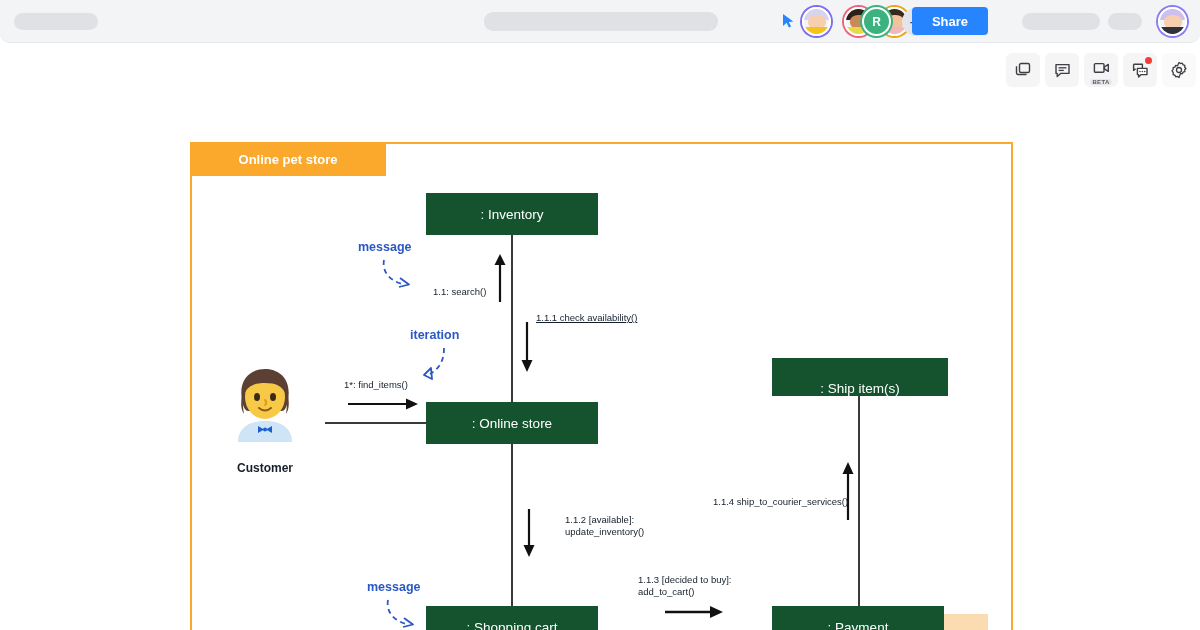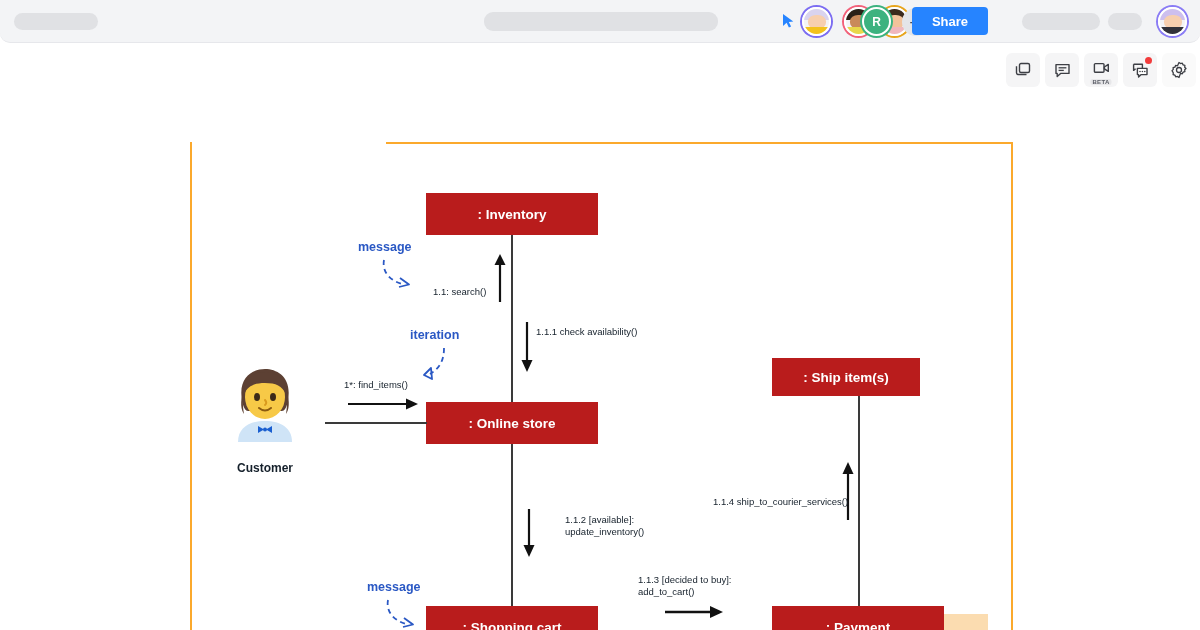--- a/index.html
+++ b/index.html
@@ -149,23 +149,23 @@
   .frame-tab span {
     color: #fff; font-size: 13px; font-weight: 700;
   }
   .frame-top-line {
     position: absolute; left: 386px; top: 46px;
     width: 627px; height: 2px; background: #FBA92C;
   }
 
   .obj-box {
     position: absolute;
-    background: #b91c1c;
+    background: #14532d;
     color: #fff;
-    font-size: 13.5px; font-weight: 700;
+    font-size: 13.5px; font-weight: 400;
     display: flex; align-items: center; justify-content: center;
     cursor: pointer;
   }
   .lifeline {
     position: absolute;
     width: 2px;
     background: #3a3a3a;
   }
   .arrow-line {
     position: absolute;
@@ -396,34 +396,37 @@
       <circle cx="9" cy="3" r="1.5" fill="#6a6d75"></circle>
       <circle cx="15" cy="3" r="1.5" fill="#6a6d75"></circle>
     </svg>
   </div>
 </div>
 
 <div class="canvas">
 
   <div class="frame"></div>
   <div class="frame-top-line"></div>
+  <div class="frame-tab">
+    <span>Online pet store</span>
+  </div>
 
   <div class="lifeline" style="left:511px; top:139px; height:187px;"></div>
   <div class="lifeline" style="left:511px; top:326px; height:184px;"></div>
   <div class="lifeline" style="left:858px; top:300px; height:212px;"></div>
 
   <div class="obj-box" style="left:426px; top:97px; width:172px; height:42px;">
     <span>: Inventory</span>
   </div>
 
   <div class="obj-box" style="left:426px; top:306px; width:172px; height:42px;">
     <span>: Online store</span>
   </div>
 
-  <div class="obj-box" style="left:772px; top:262px; width:148px; height:38px;">
+  <div class="obj-box" style="left:772px; top:262px; width:176px; height:38px;align-items:flex-end;">
     <span>: Ship item(s)</span>
   </div>
 
   <div class="obj-box" style="left:426px; top:510px; width:172px; height:42px;">
     <span>: Shopping cart</span>
   </div>
 
   <div class="peach" style="left:900px; top:518px; width:88px; height:34px;"></div>
 
   <div class="obj-box" style="left:772px; top:510px; width:172px; height:42px;">
@@ -468,21 +471,21 @@
   <svg style="position:absolute; left:492px; top:158px;" width="16" height="48" viewBox="0 0 16 48">
     <line x1="8" y1="48" x2="8" y2="10" stroke="#111" stroke-width="2.2"></line>
     <path d="M2.5 11 L8 0 L13.5 11 Z" fill="#111"></path>
   </svg>
   <div class="lbl" style="left:433px; top:190px;">1.1: search()</div>
 
   <svg style="position:absolute; left:519px; top:226px;" width="16" height="50" viewBox="0 0 16 50">
     <line x1="8" y1="0" x2="8" y2="39" stroke="#111" stroke-width="2.2"></line>
     <path d="M2.5 38 L8 50 L13.5 38 Z" fill="#111"></path>
   </svg>
-  <div class="lbl" style="left:536px; top:230px;">1.1.1 check availability()</div>
+  <div class="lbl" style="left:536px; top:216px;text-decoration:underline;">1.1.1 check availability()</div>
 
   <svg style="position:absolute; left:521px; top:413px;" width="16" height="48" viewBox="0 0 16 48">
     <line x1="8" y1="0" x2="8" y2="37" stroke="#111" stroke-width="2.2"></line>
     <path d="M2.5 36 L8 48 L13.5 36 Z" fill="#111"></path>
   </svg>
   <div class="lbl" style="left:533px; top:418px;margin-left:32px;">1.1.2 [available]:
 update_inventory()</div>
 
   <svg style="position:absolute; left:665px; top:508px;" width="60" height="16" viewBox="0 0 60 16">
     <line x1="0" y1="8" x2="46" y2="8" stroke="#111" stroke-width="2.4"></line>

